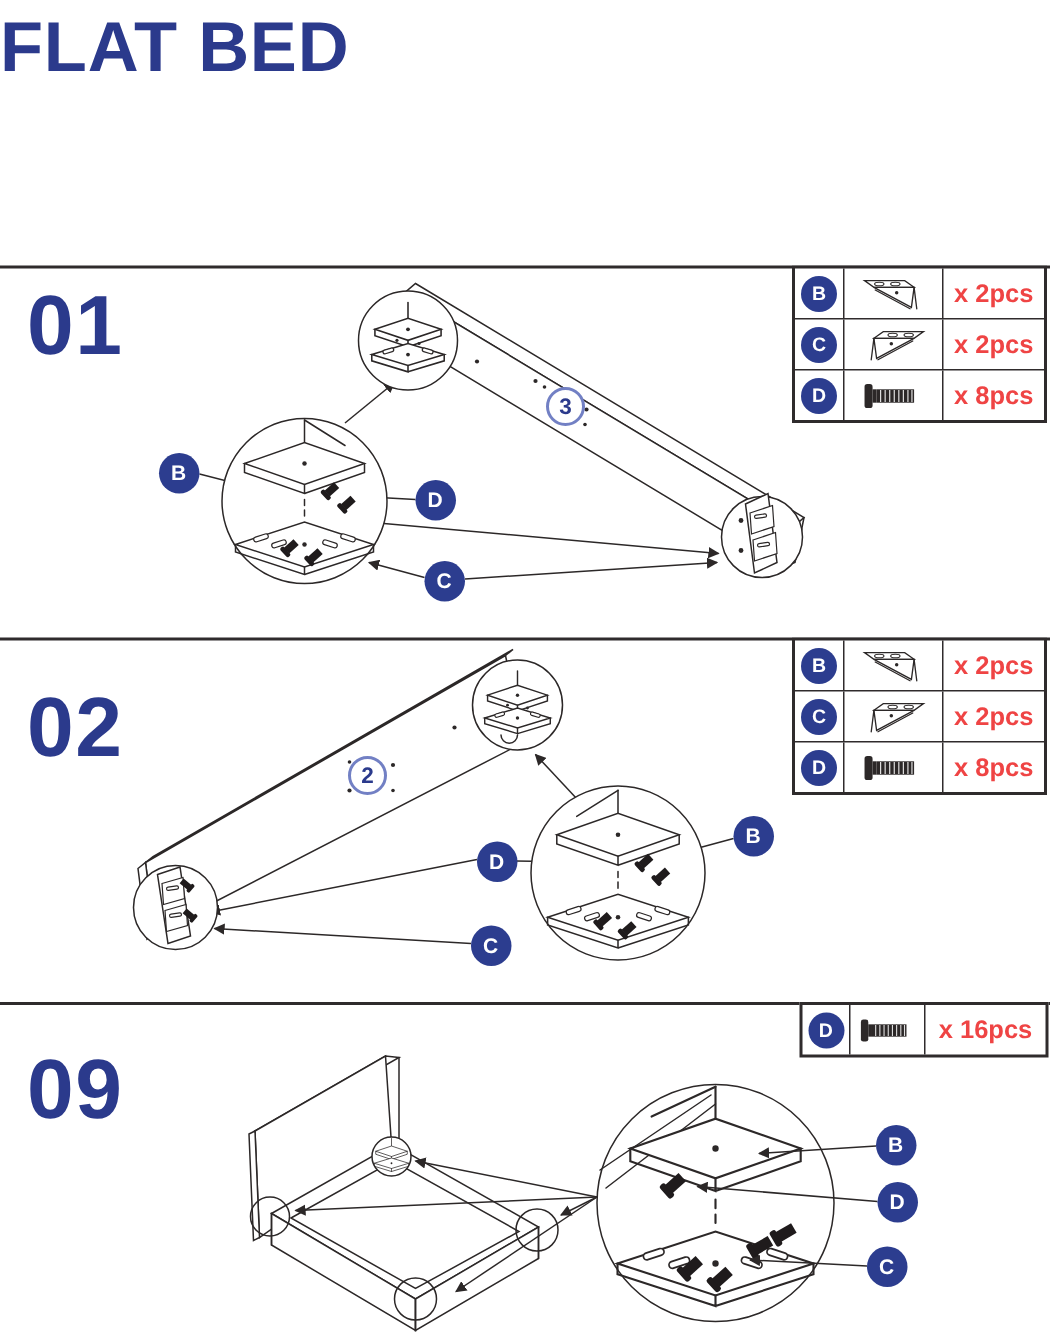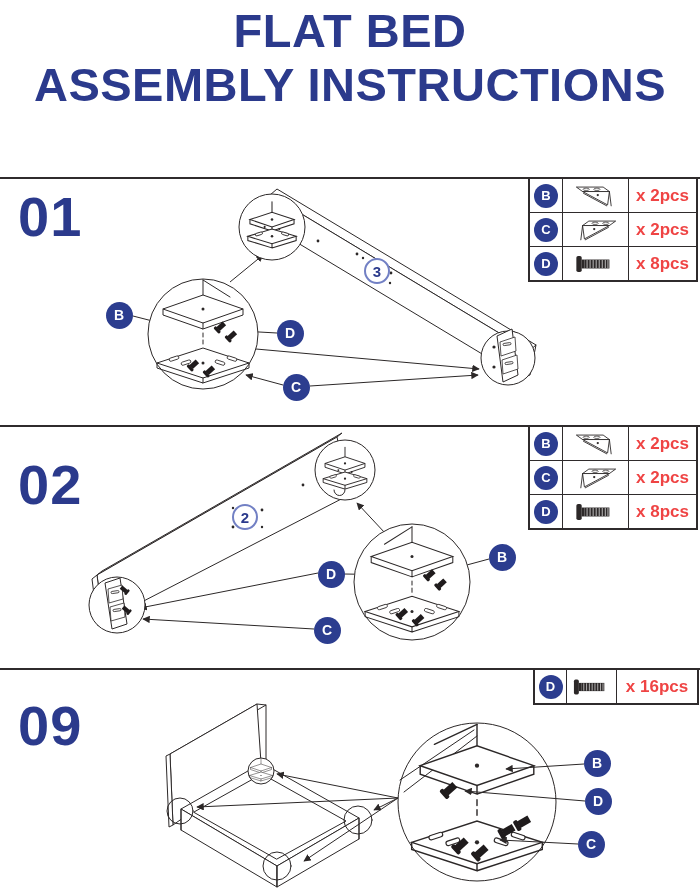--- a/index.html
+++ b/index.html
@@ -1,19 +1,19 @@
 <!DOCTYPE html>
 <html><head>
 <meta charset="utf-8">
 <style>
   html,body{margin:0;padding:0;background:#fff;}
   .page{position:relative;width:700px;height:891px;background:#fff;overflow:hidden;
         font-family:"Liberation Sans",sans-serif;}
   
-  .hdr{position:absolute;top:0;left:0;width:700px;height:177px;text-align:center;padding-top:4px;box-sizing:border-box;}
+  .hdr{position:absolute;top:0;left:0;width:700px;height:177px;text-align:left;padding-top:4px;box-sizing:border-box;}
   .hdr .t{font-size:47px;font-weight:bold;color:#2b3a8c;line-height:1.14;letter-spacing:.5px;}
   
   .step{position:absolute;left:0;width:700px;border-top:2px solid #2f2b2c;box-sizing:border-box;}
   #s1{top:177px;height:223px;padding-left:28px;}
   #s2{top:425px;height:243px;}
   #s3{top:668px;height:223px;}
   .num{position:absolute;left:18px;font-size:56px;font-weight:bold;color:#2b3a8c;letter-spacing:1px;line-height:1;}
   #s1 .num{top:10px;} #s2 .num{top:30px;} #s3 .num{top:28px;}
   .art{position:absolute;left:0;top:0;}
   
@@ -38,21 +38,20 @@
   svg .sl{fill:#fff;stroke:#2c2828;stroke-width:.8;}
   svg .ldr{stroke:#2c2828;stroke-width:1;fill:none;}
 </style>
 </head>
 <body>
 
 <div class="page">
 
   <div class="hdr">
     <div class="t">FLAT BED</div>
-    <div class="t">ASSEMBLY INSTRUCTIONS</div>
   </div>
 
   <section class="step" id="s1">
     <svg class="art" width="700" height="246" viewBox="0 0 700 246">
       <defs>
         <marker id="arA" viewBox="0 0 10 10" refX="9" refY="5" markerWidth="7.5" markerHeight="7.5" orient="auto">
           <path d="M0,0 L10,5 L0,10 z" fill="#2c2828"></path>
         </marker>
         <g id="g1s" fill="#1f1b1c">
           <rect x="0" y="-4" width="3.2" height="8" rx="1.2"></rect>

